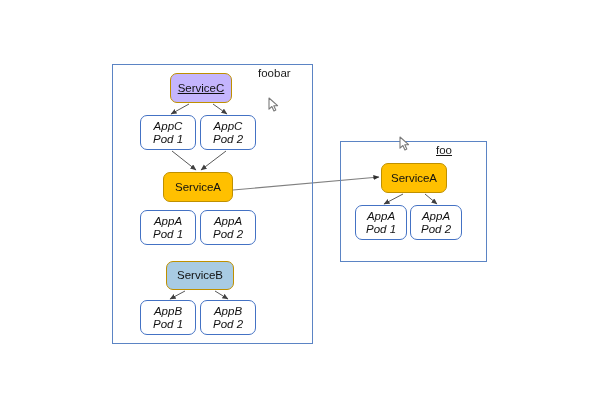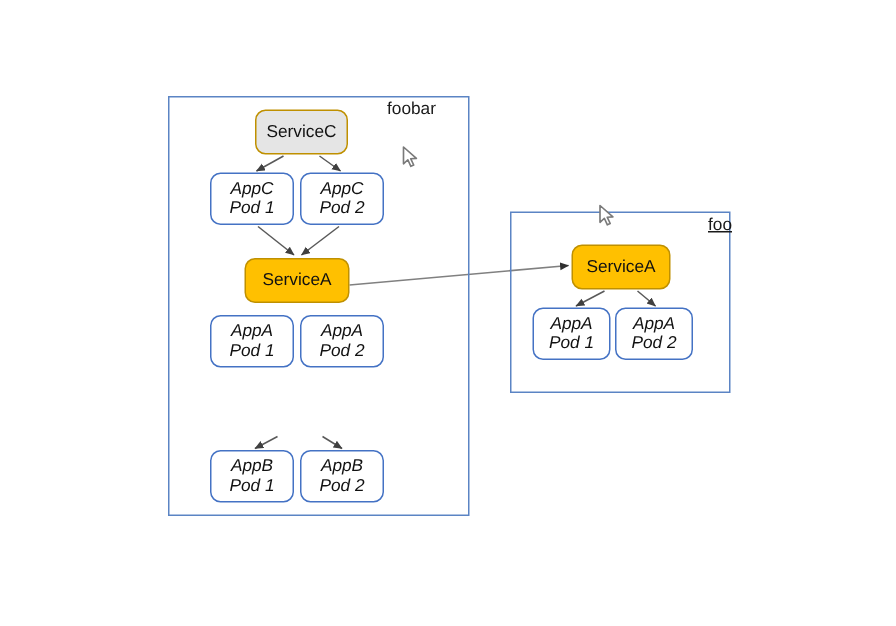--- a/index.html
+++ b/index.html
@@ -50,21 +50,21 @@
     color: #111111;
     line-height: 1.12;
     font-family: "Liberation Sans", sans-serif;
     user-select: none;
   }
 
   .node.service {
     border-radius: 7px;
     border: 1.4px solid #BF9000;
   }
-  .node.svc-green  { background: #e5e5e5; }
+  .node.svc-green  { background: #c4b5fd; text-decoration: underline; }
   .node.svc-amber  { background: #FFC000; }
   .node.svc-blue   { background: #A8CBE3; }
 
   .node.pod {
     background: #ffffff;
     border: 1.3px solid #4472C4;
     border-radius: 7px;
     white-space: pre-line;
     font-style: italic;
   }
@@ -108,31 +108,32 @@
         <line x1="185" y1="291" x2="170" y2="299" stroke="#595959" stroke-width="1" marker-end="url(#arrowhead-internal)"></line>
         <line x1="215" y1="291" x2="228" y2="299" stroke="#595959" stroke-width="1" marker-end="url(#arrowhead-internal)"></line>
         <line x1="403" y1="194" x2="384" y2="204" stroke="#595959" stroke-width="1" marker-end="url(#arrowhead-internal)"></line>
         <line x1="425" y1="194" x2="437" y2="204" stroke="#595959" stroke-width="1" marker-end="url(#arrowhead-internal)"></line>
         <line x1="233" y1="190" x2="379" y2="177" stroke="#808080" stroke-width="1.1" marker-end="url(#arrowhead-cross)"></line>
       </g>
   </svg>
 <div class="ns-box" style="left: 112px; top: 64px; width: 201px; height: 280px; border-color: rgb(91, 132, 196);"></div>
     <div class="ns-label" style="left: 258px; top: 68px;">foobar</div>
     <div class="ns-box" style="left: 340px; top: 141px; width: 147px; height: 121px; border-color: rgb(91, 132, 196);"></div>
-    <div class="ns-label" style="left: 472px; top: 145px; text-decoration: underline;">foo</div>
+    <div class="ns-label" style="left: 436px; top: 145px; text-decoration: underline;">foo</div>
     <div class="node service svc-green" style="left: 170px; top: 73px; width: 62px; height: 30px;">ServiceC</div>
     <div class="node pod" style="left: 140px; top: 115px; width: 56px; height: 35px;">AppC
 Pod 1</div>
     <div class="node pod" style="left: 200px; top: 115px; width: 56px; height: 35px;">AppC
 Pod 2</div>
     <div class="node service svc-amber" style="left: 163px; top: 172px; width: 70px; height: 30px;">ServiceA</div>
     <div class="node pod" style="left: 140px; top: 210px; width: 56px; height: 35px;">AppA
 Pod 1</div>
     <div class="node pod" style="left: 200px; top: 210px; width: 56px; height: 35px;">AppA
 Pod 2</div>
+    <div class="node service svc-blue" style="left: 166px; top: 261px; width: 68px; height: 29px;">ServiceB</div>
     <div class="node pod" style="left: 140px; top: 300px; width: 56px; height: 35px;">AppB
 Pod 1</div>
     <div class="node pod" style="left: 200px; top: 300px; width: 56px; height: 35px;">AppB
 Pod 2</div>
     <div class="node service svc-amber" style="left: 381px; top: 163px; width: 66px; height: 30px;">ServiceA</div>
     <div class="node pod" style="left: 355px; top: 205px; width: 52px; height: 35px;">AppA
 Pod 1</div>
     <div class="node pod" style="left: 410px; top: 205px; width: 52px; height: 35px;">AppA
 Pod 2</div>
     <div class="cursor" style="left: 268px; top: 97px;"><svg width="12" height="17" viewBox="0 0 12 17" xmlns="http://www.w3.org/2000/svg">

